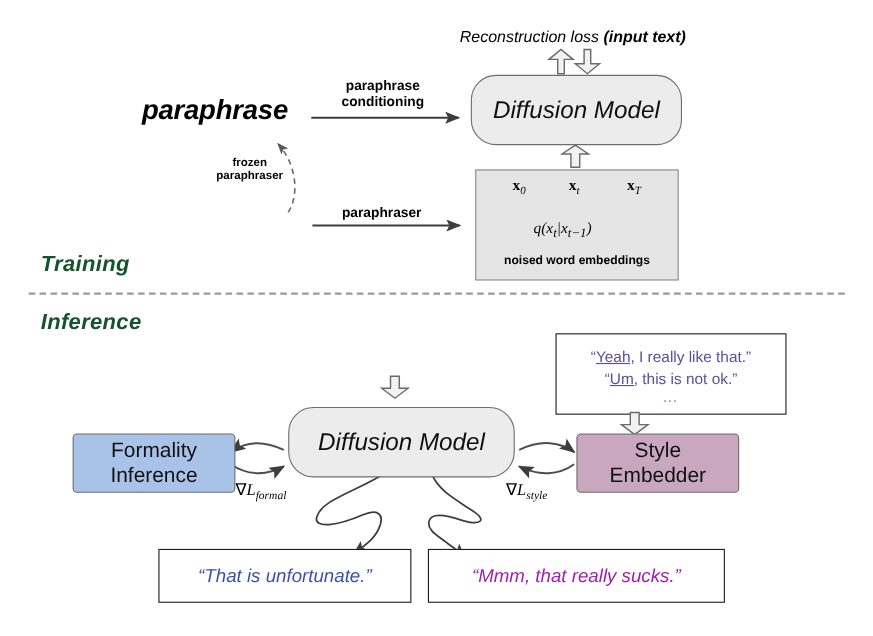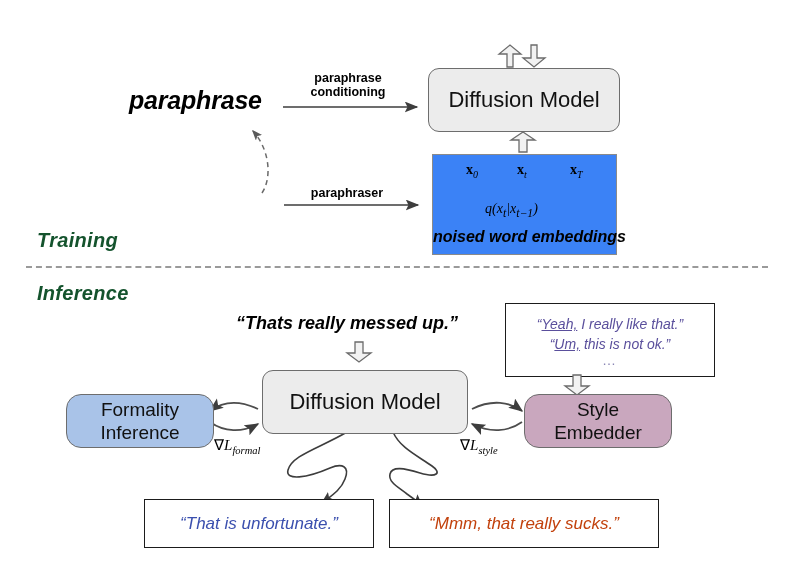--- a/index.html
+++ b/index.html
@@ -31,45 +31,45 @@
   .section-label{
     font-style:italic;font-weight:bold;font-size:20px;color:#14532d;
     white-space:nowrap;letter-spacing:0.3px;
   }
   .quote-bold{
     font-style:italic;font-weight:bold;font-size:18px;white-space:nowrap;
   }
 
   
   .model-box{
-    background:#ececec;border:1.6px solid #6d6d6d;border-radius:11px;
+    background:#ececec;border:1.6px solid #6d6d6d;border-radius:23px;
     display:flex;align-items:center;justify-content:center;
-    font-size:22px;color:#111;white-space:nowrap;
+    font-size:22px;color:#111;white-space:nowrap;font-style:italic;
   }
   .round-box{
-    border:1.6px solid #6d6d6d;border-radius:15px;
+    border:1.6px solid #6d6d6d;border-radius:4px;
     display:flex;align-items:center;justify-content:center;
     text-align:center;font-size:19px;line-height:23px;color:#111;
   }
   .box-blue{background:#a9c3e8;}
   .box-mauve{background:#c9a7be;}
   .plain-box{
     background:#fff;border:1.6px solid #1b1b1b;
     display:flex;align-items:center;justify-content:center;text-align:center;
   }
   .thin-box{
-    background:#3b82f6;border:1.3px solid #8a8a8a;
+    background:#e5e5e5;border:1.3px solid #8a8a8a;
   }
 
   
   .out-quote{font-style:italic;font-size:17px;white-space:nowrap;}
   .blue-txt{color:#3a4fae;}
-  .purple-txt{color:#c2410c;}
+  .purple-txt{color:#a21caf;}
   .style-line{
-    font-style:italic;font-size:14px;color:#5a4f9c;line-height:20px;
+    font-size:14px;color:#5a4f9c;line-height:20px;
     text-align:center;white-space:nowrap;
   }
   .style-line u{text-decoration:underline;}
   .dots{color:#8a86b5;font-size:14px;letter-spacing:2px;}
 
   
   .xlabel{
     font-family:"Liberation Serif", serif;font-weight:bold;font-size:14px;
     white-space:nowrap;
   }
@@ -152,20 +152,23 @@
     </g>
     <g fill="none" stroke="#3d3d3d" stroke-width="1.6">
       <path d="M393,432 C400,448 418,456 432,466
                C442,473 437,478 420,473
                C404,468 392,466 390,474
                C388,482 398,487 407,494
                C413,498 418,502 422,506" marker-end="url(#ah)"></path>
     </g>
   </svg>
 
+  <div class="abs caption-italic" style="left:418px;top:26px;">
+    <span>Reconstruction loss </span><b>(input text)</b>
+  </div>
 
   <svg class="abs" style="left:494px;top:44px;width:62px;height:24px;" viewBox="0 0 62 24">
     <path d="M13,23 L13,10 L5,10 L16,1 L27,10 L19,10 L19,23 z" fill="#f2f2f2" stroke="#6b6b6b" stroke-width="1.3"></path>
     <path d="M37,1 L37,14 L29,14 L40,23 L51,14 L43,14 L43,1 z" fill="#f2f2f2" stroke="#6b6b6b" stroke-width="1.3"></path>
   </svg>
 
   <div class="abs big-italic" style="left:129px;top:86px;">paraphrase</div>
 
   <div class="abs small-bold" style="left:288px;top:71px;width:120px;">
     <div>paraphrase</div>
@@ -173,47 +176,50 @@
   </div>
 
   <div class="abs model-box" style="left:428px;top:68px;width:190px;height:62px;">
     <span>Diffusion Model</span>
   </div>
 
   <svg class="abs" style="left:508px;top:131px;width:30px;height:22px;" viewBox="0 0 30 22">
     <path d="M11,21 L11,9 L3,9 L15,1 L27,9 L19,9 L19,21 z" fill="#f2f2f2" stroke="#6b6b6b" stroke-width="1.3"></path>
   </svg>
 
+  <div class="abs tiny-bold" style="left:182px;top:142px;width:90px;">
+    <div>frozen</div>
+    <div>paraphraser</div>
+  </div>
 
 
   <div class="abs small-bold" style="left:297px;top:186px;width:100px;">paraphraser</div>
 
   <div class="abs thin-box" style="left:432px;top:154px;width:183px;height:99px;">
     <div class="abs xlabel" style="left:33px;top:7px;">
       <span>x</span><sub>0</sub>
     </div>
     <div class="abs xlabel" style="left:84px;top:7px;">
       <span>x</span><sub>t</sub>
     </div>
     <div class="abs xlabel" style="left:137px;top:7px;">
       <span>x</span><sub>T</sub>
     </div>
     <div class="abs qlabel" style="left:52px;top:46px;">
       <span>q(x</span><sub>t</sub><span>|x</span><sub>t−1</sub><span>)</span>
     </div>
-    <div class="abs small-bold" style="left:0;top:75px;width:183px;font-size:16px;font-style:italic;">noised word embeddings</div>
+    <div class="abs small-bold" style="left:0;top:75px;width:183px;font-size:11px;">noised word embeddings</div>
   </div>
 
   <div class="abs section-label" style="left:37px;top:229px;">Training</div>
 
   <div class="abs dash-sep" style="left:26px;top:266px;width:742px;height:0;"></div>
 
   <div class="abs section-label" style="left:37px;top:282px;">Inference</div>
 
-  <div class="abs quote-bold" style="left:236px;top:313px;">“Thats really messed up.”</div>
 
   <svg class="abs" style="left:344px;top:341px;width:30px;height:22px;" viewBox="0 0 30 22">
     <path d="M11,1 L11,12 L3,12 L15,21 L27,12 L19,12 L19,1 z" fill="#f2f2f2" stroke="#6b6b6b" stroke-width="1.3"></path>
   </svg>
 
   <div class="abs plain-box" style="left:505px;top:303px;width:208px;height:72px;
               flex-direction:column;justify-content:center;">
     <div class="style-line">
       <span>“</span><u>Yeah,</u><span> I really like that.”</span>
     </div>

